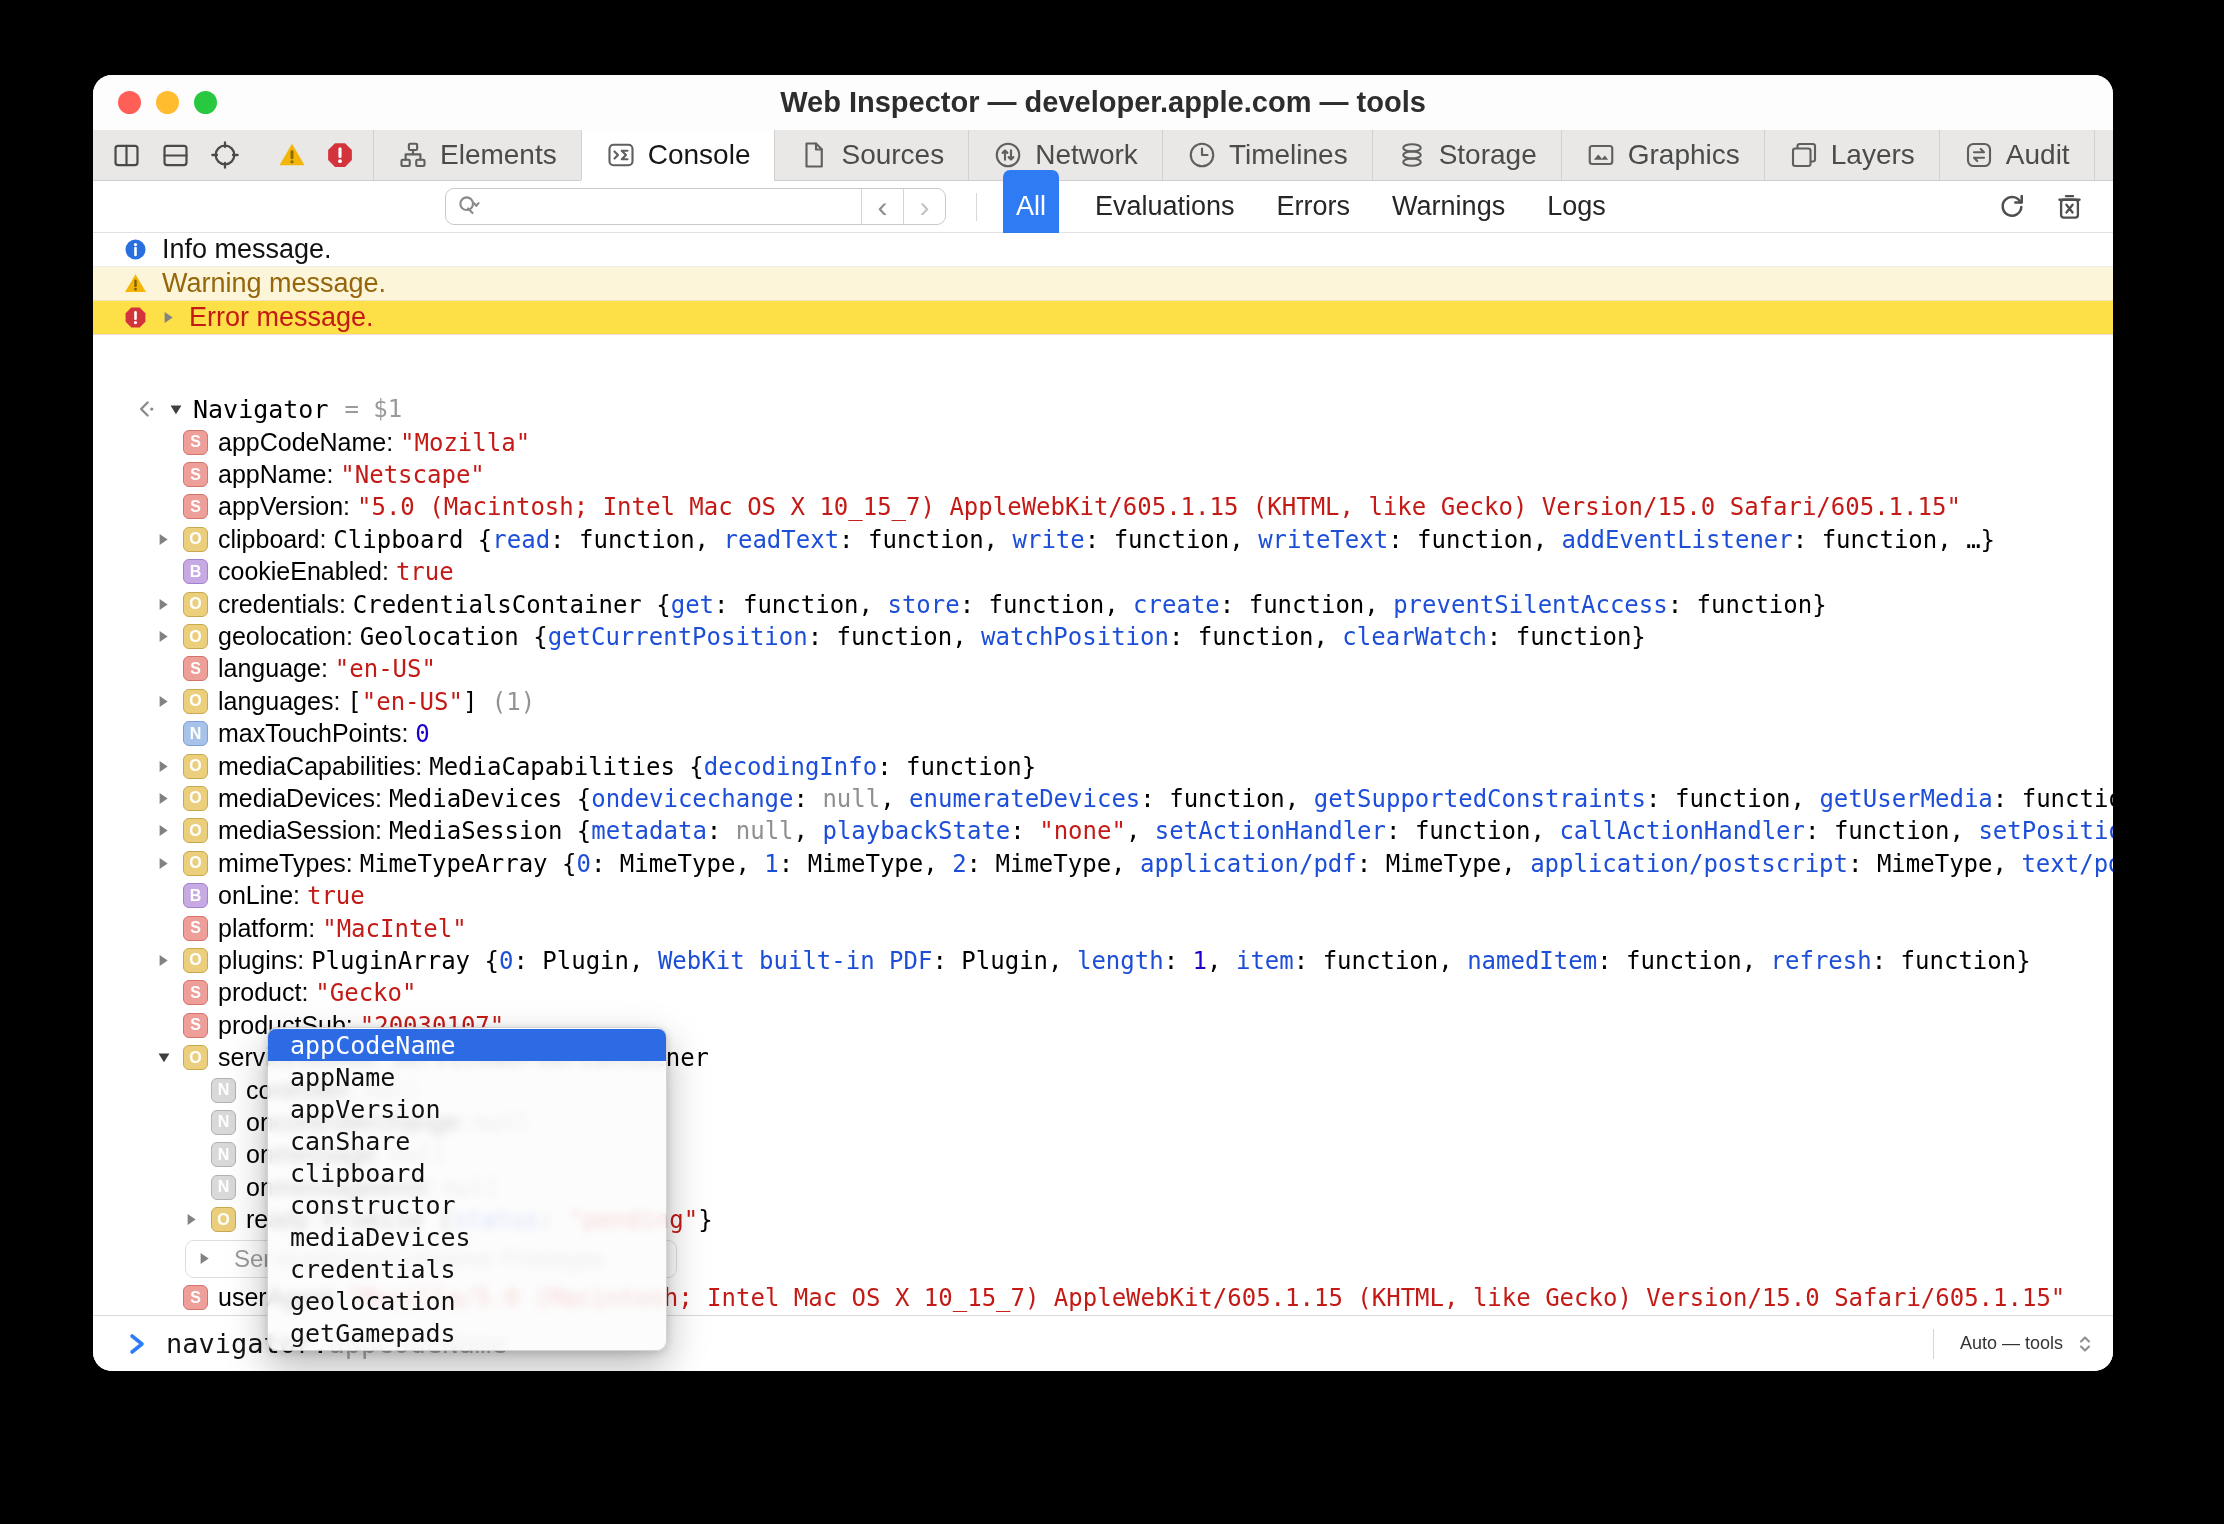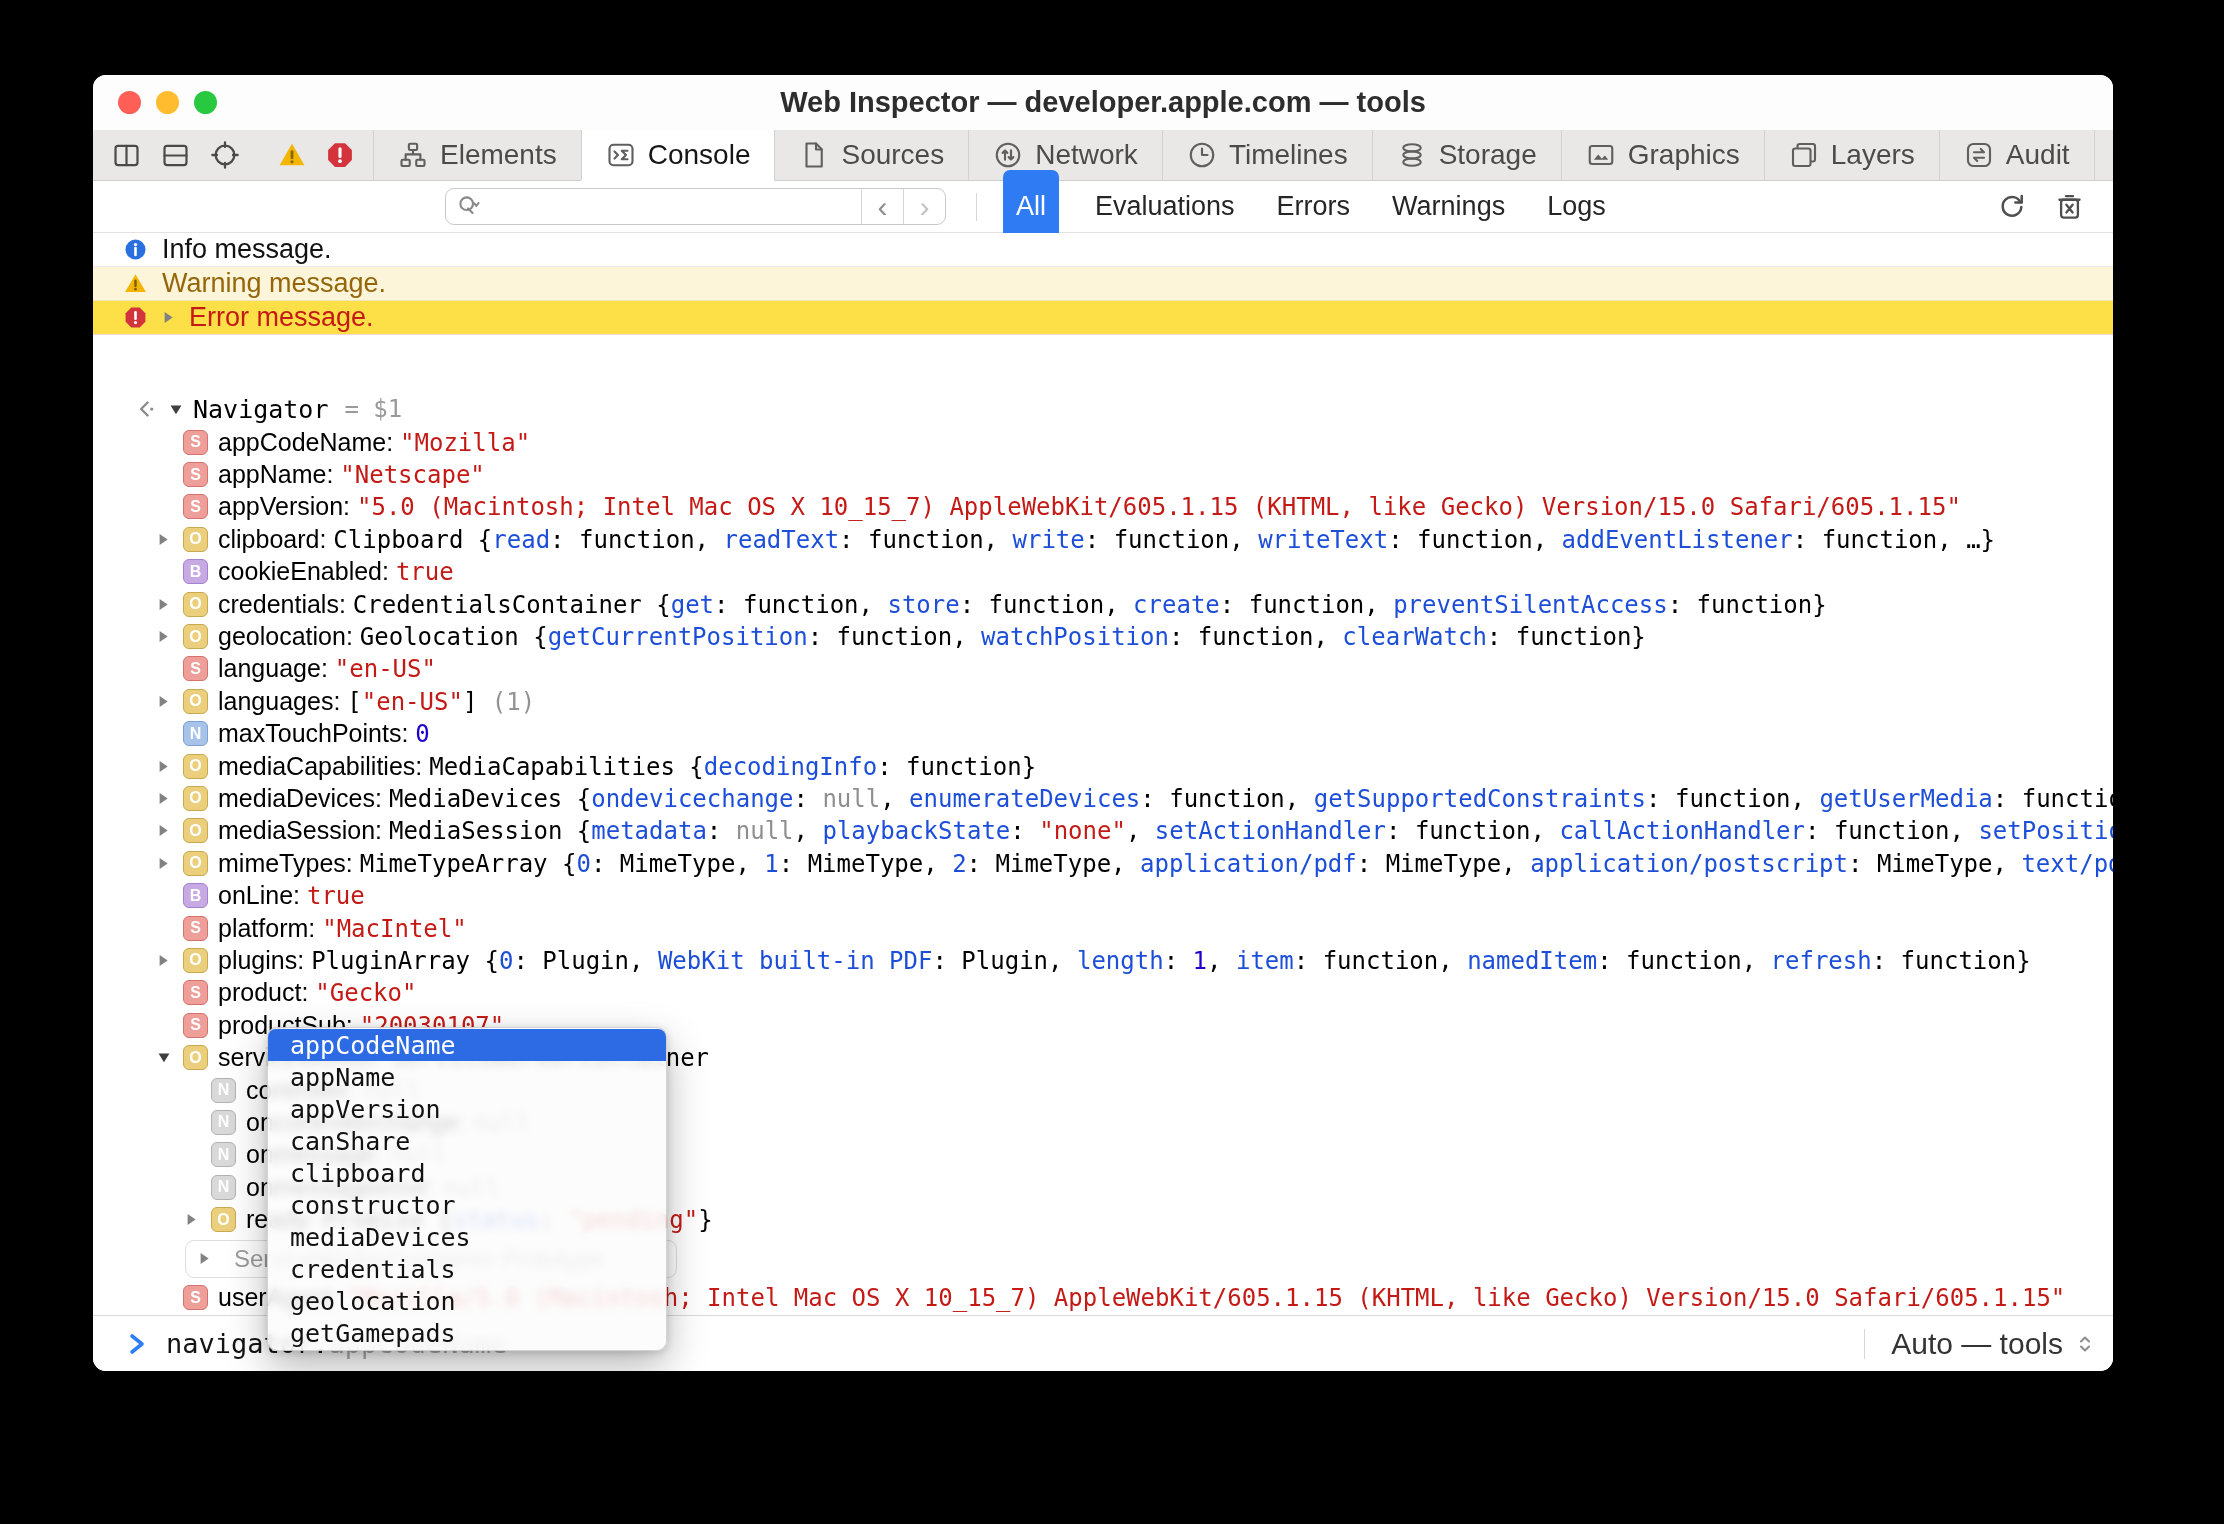--- a/index.html
+++ b/index.html
@@ -1,20 +1,20 @@
 <!DOCTYPE html>
 <html><head>
 <meta charset="utf-8">
 <style>
   * { margin:0; padding:0; box-sizing:border-box; }
   html,body { width:2224px; height:1524px; background:#000; overflow:hidden;
               font-family:"Liberation Sans", sans-serif; }
 
   .window { position:absolute; left:93px; top:75px; width:2020px; height:1296px;
-            background:#fff; border-radius:13px; overflow:hidden;
+            background:#fff; border-radius:19px; overflow:hidden;
             box-shadow:0 30px 90px rgba(0,0,0,.6); }
 
   
   .titlebar { position:absolute; left:0; top:0; right:0; height:55px; background:#fdfdfd; }
   .traffic { position:absolute; left:25px; top:16px; display:flex; gap:15px; }
   .tl { width:23px; height:23px; border-radius:50%; }
   .tl.red{ background:#ff5f57; } .tl.yellow{ background:#febc2e; } .tl.green{ background:#28c840; }
   .title { position:absolute; left:0; right:0; top:0; height:55px; display:flex;
            align-items:center; justify-content:center; font-size:29px; font-weight:bold; color:#2d2d2d; }
 
@@ -94,21 +94,21 @@
   .ac-item.selected { background:#2d6be5; color:#fff; border-radius:8px 8px 0 0; }
 
   
   .promptrow { position:absolute; left:0; bottom:0; right:0; height:56px; background:#fff;
                border-top:1px solid #d9d9d9; display:flex; align-items:center; padding-left:33px; z-index:10; }
   .pchev { margin-right:16px; display:flex; align-items:center; }
   .ptyped { font-family:"DejaVu Sans Mono", monospace; font-size:27px; color:#141414; }
   .pcomp { font-family:"DejaVu Sans Mono", monospace; font-size:27px; color:#ababab; }
   .ctx { position:absolute; right:14px; top:0; bottom:0; display:flex; align-items:center; gap:12px; }
   .ctxdiv { width:1px; height:30px; background:#d6d6d6; margin-right:14px; }
-  .ctxlabel { font-size:30px; color:#343434; }
+  .ctxlabel { font-size:18px; color:#343434; }
 </style>
 </head>
 <body>
 
 <div class="window">
 
   <div class="titlebar">
     <div class="traffic">
       <div class="tl red"></div>
       <div class="tl yellow"></div>

